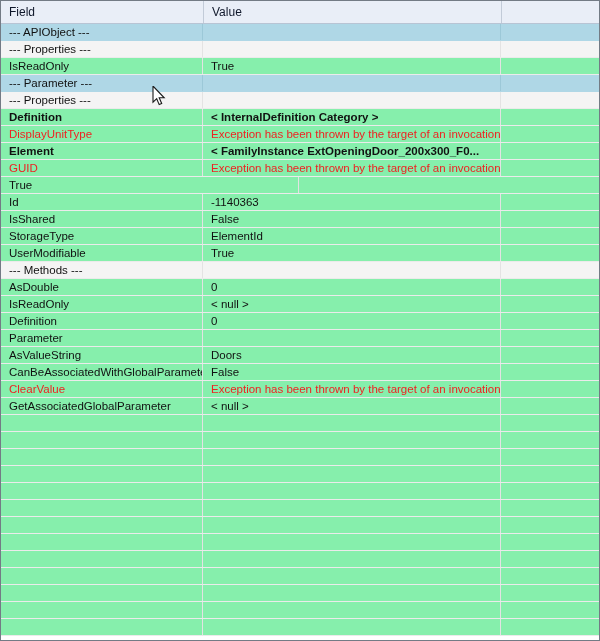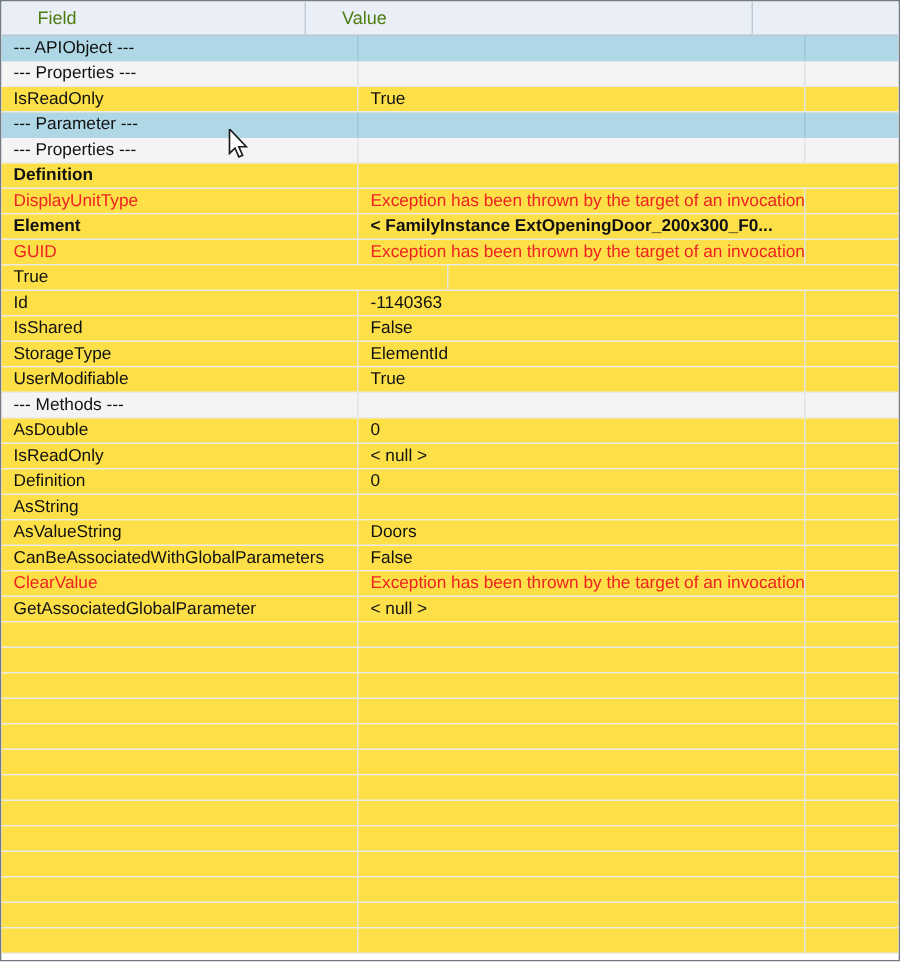--- a/index.html
+++ b/index.html
@@ -39,53 +39,53 @@
     height: 23px;
     box-sizing: border-box;
     background: #e9eef7;
     border-bottom: 1px solid #b8c4d4;
   }
   .hdr-cell {
     box-sizing: border-box;
     height: 22px;
     line-height: 22px;
     font-size: 12px;
-    color: #4d7c0f;
-    padding-left: 24px;
+    color: #0f172a;
+    padding-left: 8px;
     border-right: 1px solid #c2cbd8;
     overflow: hidden;
     white-space: nowrap;
   }
   .hdr-field { width: 203px; }
   .hdr-value { width: 298px; }
   .hdr-spare { flex: 1 1 auto; border-right: none; }
 
   
   .row {
     display: flex;
     height: 17px;
     box-sizing: border-box;
     border-bottom: 1px solid #ebebeb;
-    background: #fde047;
+    background: #86efac;
   }
   .row.sect  { background: #afd7e6; border-bottom-color: #afd7e6; }
   .row.subsect { background: #f4f4f4; }
 
   .cell {
     box-sizing: border-box;
     height: 16px;
     line-height: 16px;
     font-size: 11.5px;
     color: #111111;
     padding-left: 8px;
     border-right: 1px solid #e3e3e3;
     overflow: hidden;
     white-space: nowrap;
   }
-  .c-field { width: 238px; }
+  .c-field { width: 202px; }
   .c-value { width: 298px; }
   .c-spare { flex: 1 1 auto; border-right: none; }
 
   .row.sect .cell { border-right-color: #9cc8d8; }
 
   
   .t-bold { font-weight: bold; }
   .t-red  { color: #ee2222; }
   .t-indent { }
 
@@ -133,20 +133,21 @@
           <div class="cell c-value"></div>
           <div class="cell c-spare"></div>
         </div>
         <div class="row subsect">
           <div class="cell c-field t-indent">--- Properties ---</div>
           <div class="cell c-value"></div>
           <div class="cell c-spare"></div>
         </div>
         <div class="row">
           <div class="cell c-field t-bold">Definition</div>
+          <div class="cell c-value t-bold">&lt; InternalDefinition  Category &gt;</div>
           <div class="cell c-spare"></div>
         </div>
         <div class="row">
           <div class="cell c-field t-red">DisplayUnitType</div>
           <div class="cell c-value t-red">Exception has been thrown by the target of an invocation.</div>
           <div class="cell c-spare"></div>
         </div>
         <div class="row">
           <div class="cell c-field t-bold">Element</div>
           <div class="cell c-value t-bold">&lt; FamilyInstance  ExtOpeningDoor_200x300_F0...</div>
@@ -195,21 +196,21 @@
           <div class="cell c-field">IsReadOnly</div>
           <div class="cell c-value">&lt; null &gt;</div>
           <div class="cell c-spare"></div>
         </div>
         <div class="row">
           <div class="cell c-field">Definition</div>
           <div class="cell c-value">0</div>
           <div class="cell c-spare"></div>
         </div>
         <div class="row">
-          <div class="cell c-field">AsString</div>
+          <div class="cell c-field">Parameter</div>
           <div class="cell c-value"></div>
           <div class="cell c-spare"></div>
         </div>
         <div class="row">
           <div class="cell c-field">AsValueString</div>
           <div class="cell c-value">Doors</div>
           <div class="cell c-spare"></div>
         </div>
         <div class="row">
           <div class="cell c-field">CanBeAssociatedWithGlobalParameters</div>

